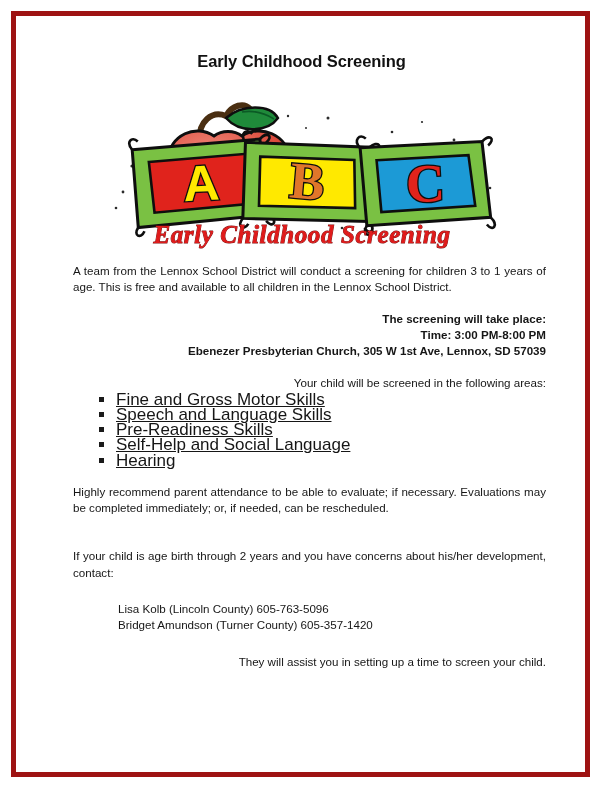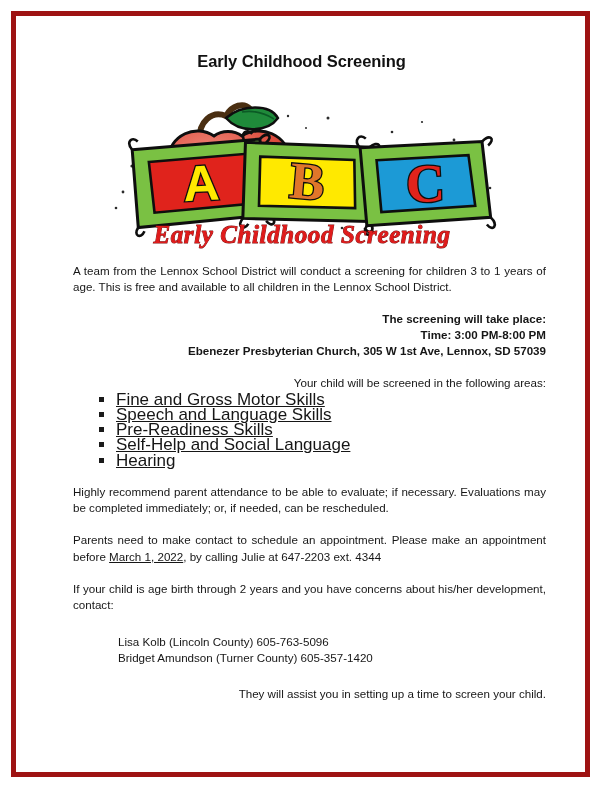--- a/index.html
+++ b/index.html
@@ -223,21 +223,20 @@
         <li><span class="sq"></span><span>Self-Help and Social Language</span></li>
         <li><span class="sq"></span><span>Hearing</span></li>
       </ul>
 
       <div class="gap-md"></div>
 
       <p class="para">Highly recommend parent attendance to be able to evaluate; if necessary. Evaluations may be completed immediately; or, if needed, can be rescheduled.</p>
 
       <div class="gap-md"></div>
 
-      <p class="para"><span>Parents need to make contact to schedule an appointment. Please make an appointment before </span><span class="underline">March 1, 2022</span><span>, by calling Julie at 647-2203 ext. 4344</span></p>
 
       <div class="gap-md"></div>
 
       <p class="para">If your child is age birth through 2 years and you have concerns about his/her development, contact:</p>
 
       <div class="gap-md"></div>
 
       <div class="contacts">
         <div class="cline">Lisa Kolb (Lincoln County) 605-763-5096</div>
         <div class="cline">Bridget Amundson (Turner County) 605-357-1420</div>

